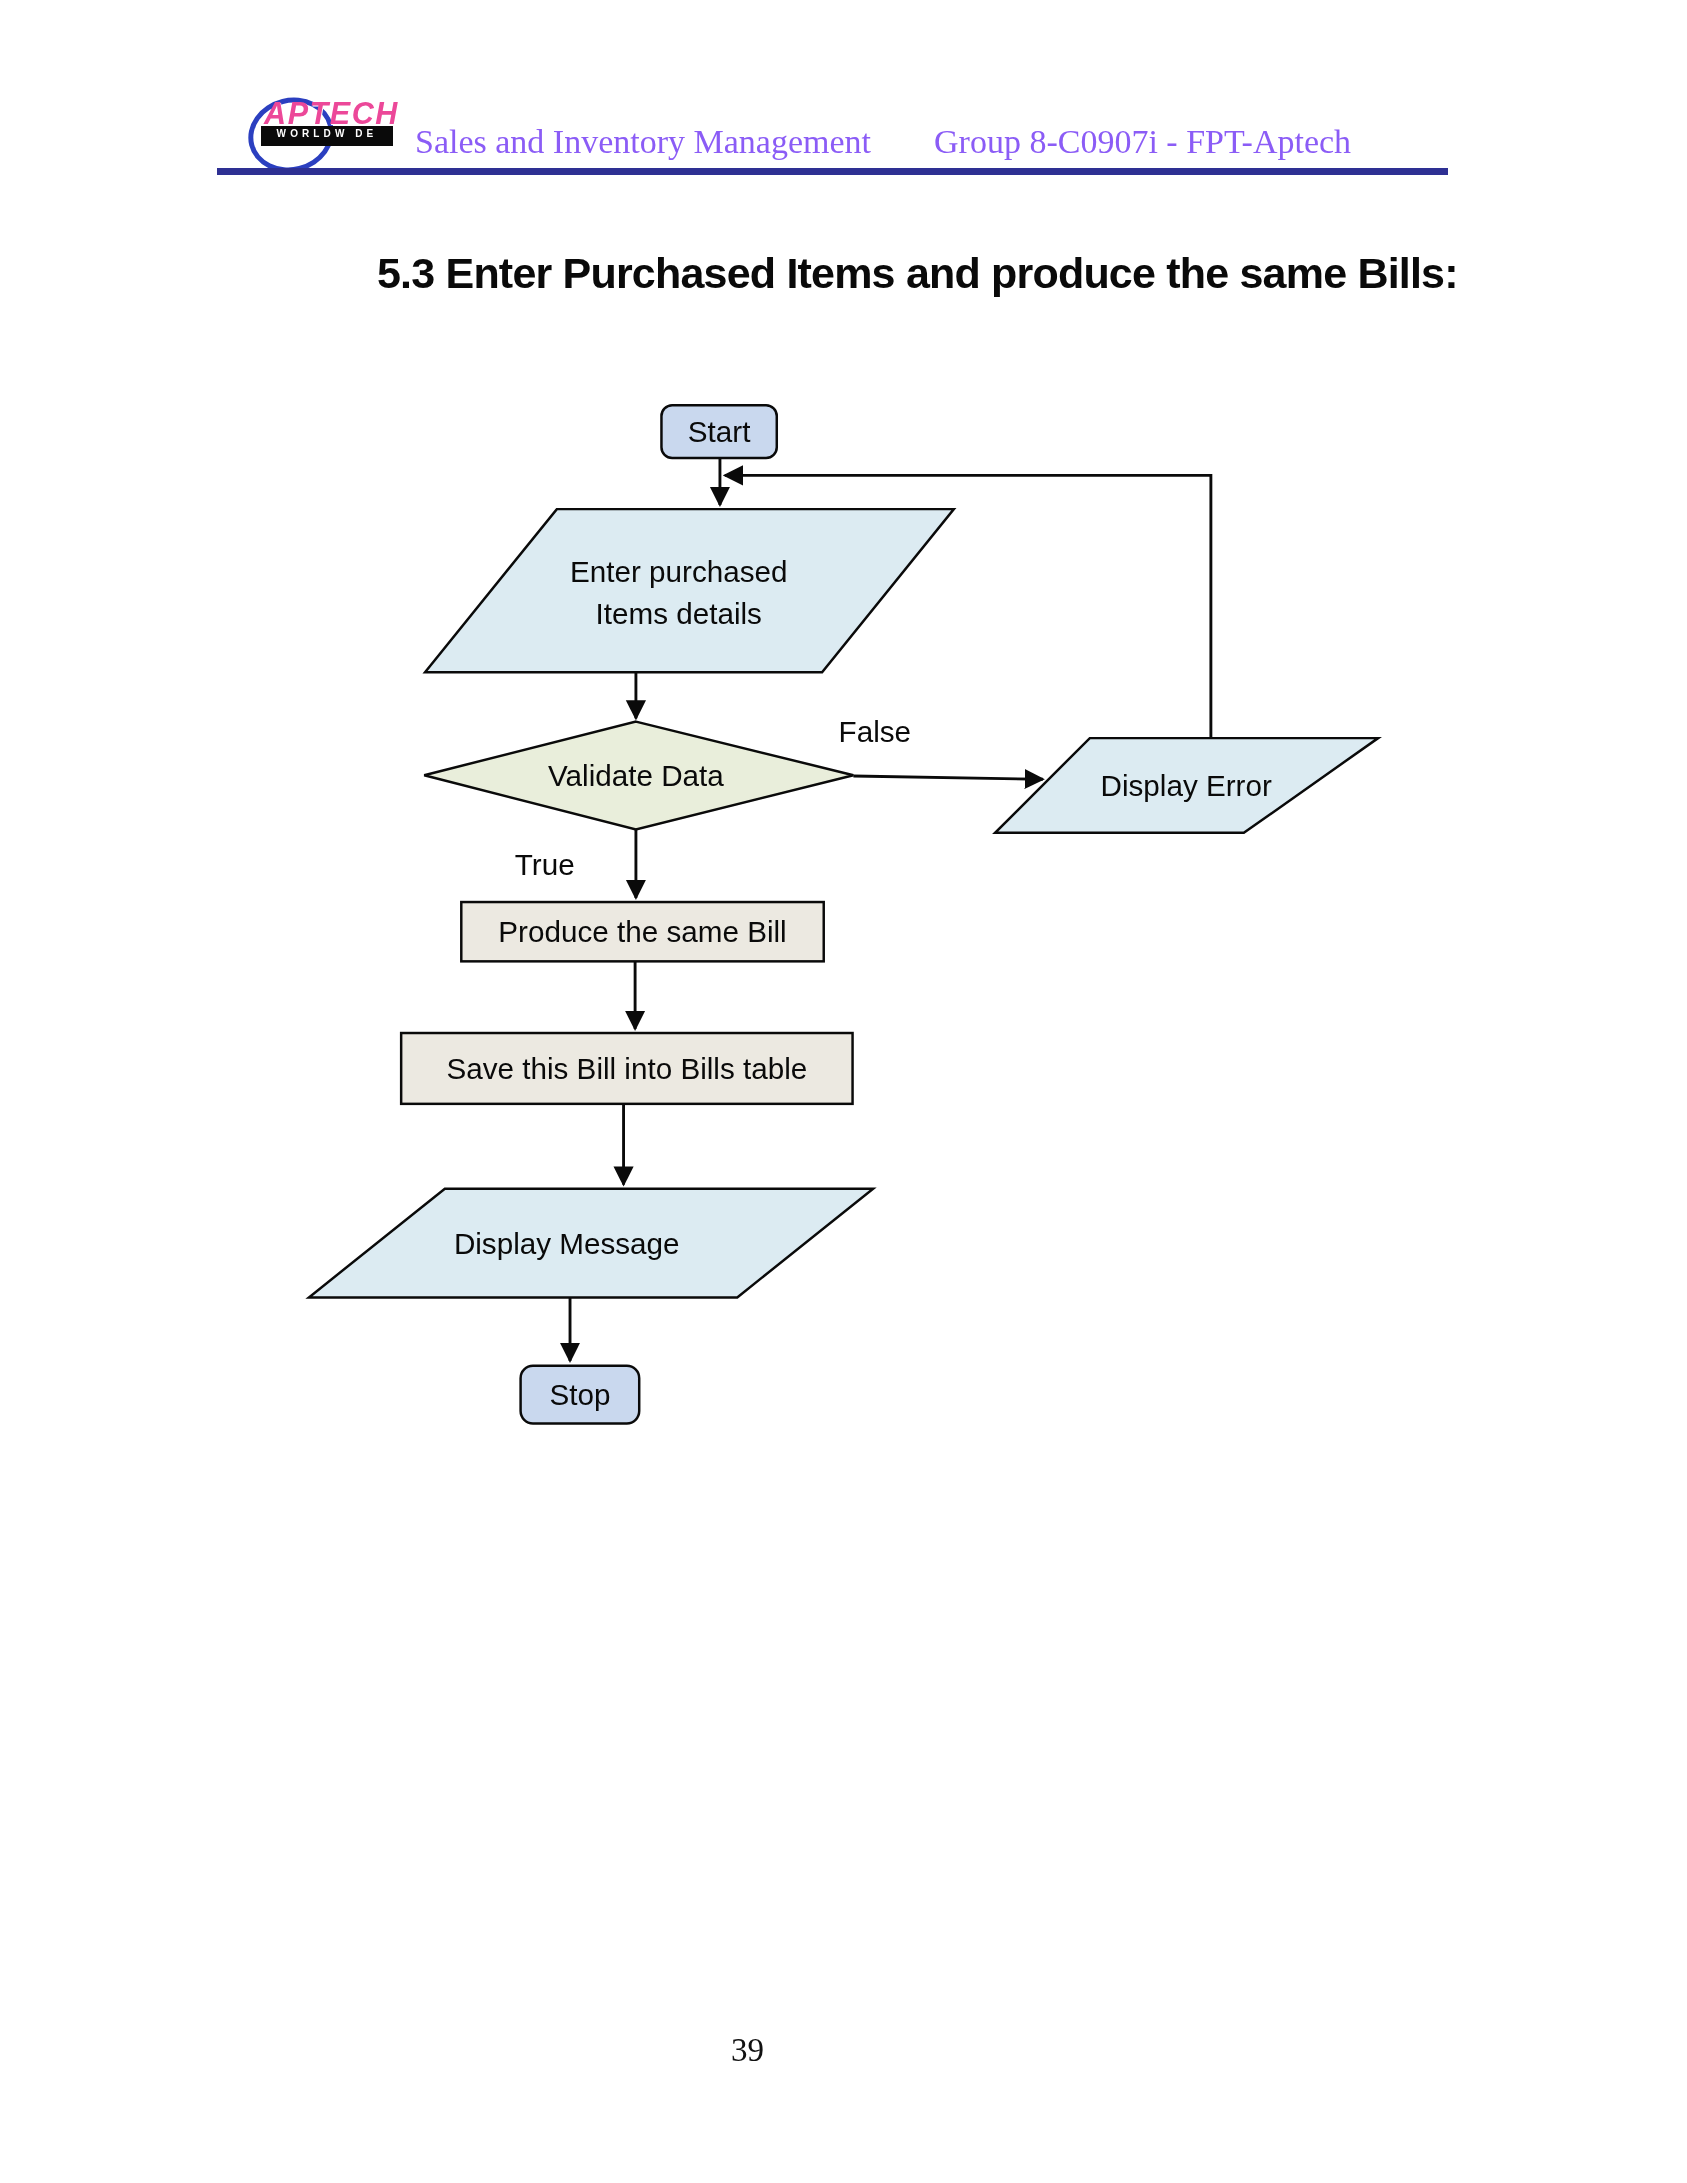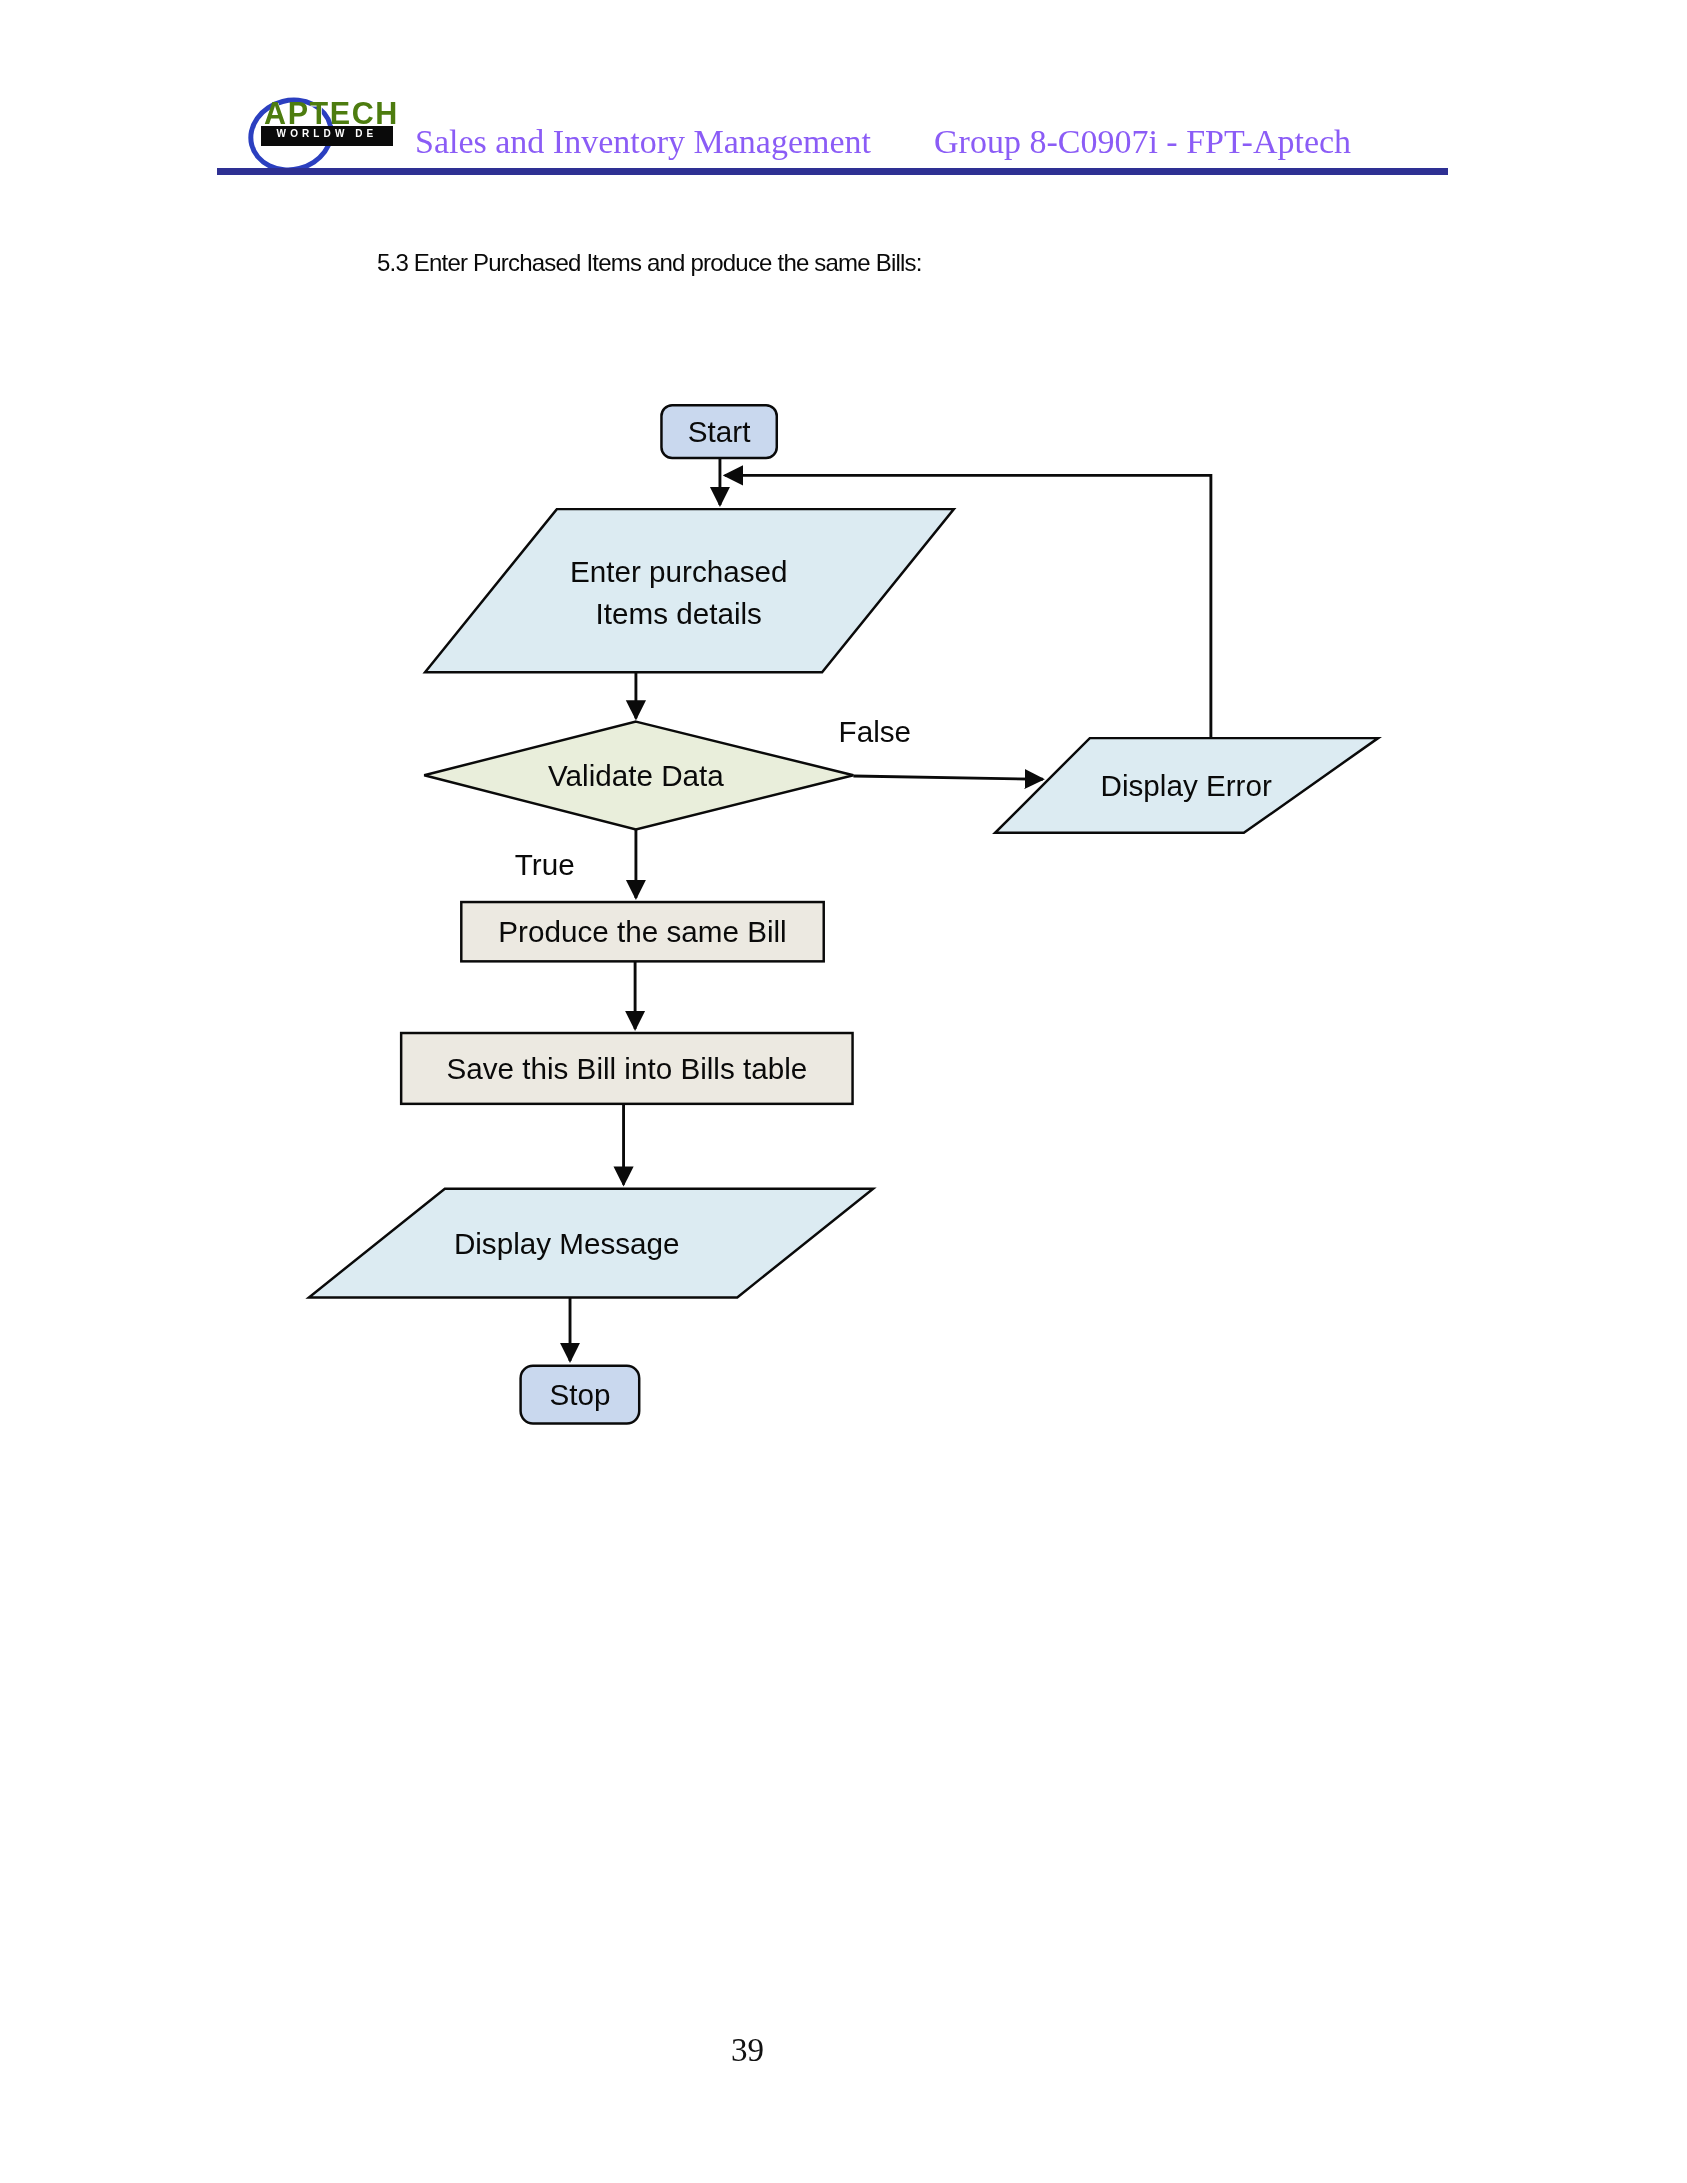--- a/index.html
+++ b/index.html
@@ -10,22 +10,22 @@
 
   
   .logo { position:absolute; left:246px; top:81px; width:165px; height:97px; }
   .logo-arc {
     position:absolute; left:1.6px; top:16.5px; width:76px; height:64px;
     border:5px solid #2b3fc0; border-radius:50%;
     transform:rotate(-14deg);
   }
   .logo-brand {
     position:absolute; left:18px; top:15px;
-    font-size:30.5px; font-weight:bold; 
-    color:#4d7c0f; letter-spacing:1.6px; white-space:nowrap;
+    font-size:30.5px; font-weight:bold; font-style:italic;
+    color:#ec4899; letter-spacing:1.6px; white-space:nowrap;
     text-shadow:0.8px 0.8px 0 #ffffff;
     text-align:right;
   }
   .logo-bar {
     position:absolute; left:15px; top:45px; width:132px; height:20px;
     background:#0a0a0a; color:#ffffff; font-size:10px; font-weight:bold;
     letter-spacing:4.1px; text-align:center; line-height:15.7px; white-space:nowrap;
   }
   .doc-title, .group-title {
     position:absolute; top:123px; font-family:"Liberation Serif", serif;
@@ -34,21 +34,21 @@
   .doc-title  { left:415px; }
   .group-title{ left:934px; }
   .header-rule {
     position:absolute; left:217px; top:168px; width:1231px; height:6.6px;
     background:#2e3093;
   }
 
   
   .section-heading {
     position:absolute; left:377px; top:249px;
-    font-size:24px; letter-spacing:-0.8px; color:#0a0a0a; white-space:nowrap;
+    font-size:43px; letter-spacing:-0.8px; color:#0a0a0a; white-space:nowrap;font-weight:bold;
   }
 
   
   .flow-svg { position:absolute; left:0; top:0; width:1687px; height:2183px; }
   .flow-svg .shape { stroke:#0a0a0a; stroke-width:3px; }
   .flow-svg .edge  { stroke:#0a0a0a; stroke-width:3.5px; fill:none; }
   .flow-svg text {
     font-family:"Liberation Sans", sans-serif; font-size:36px; fill:#0a0a0a;
   }
 

